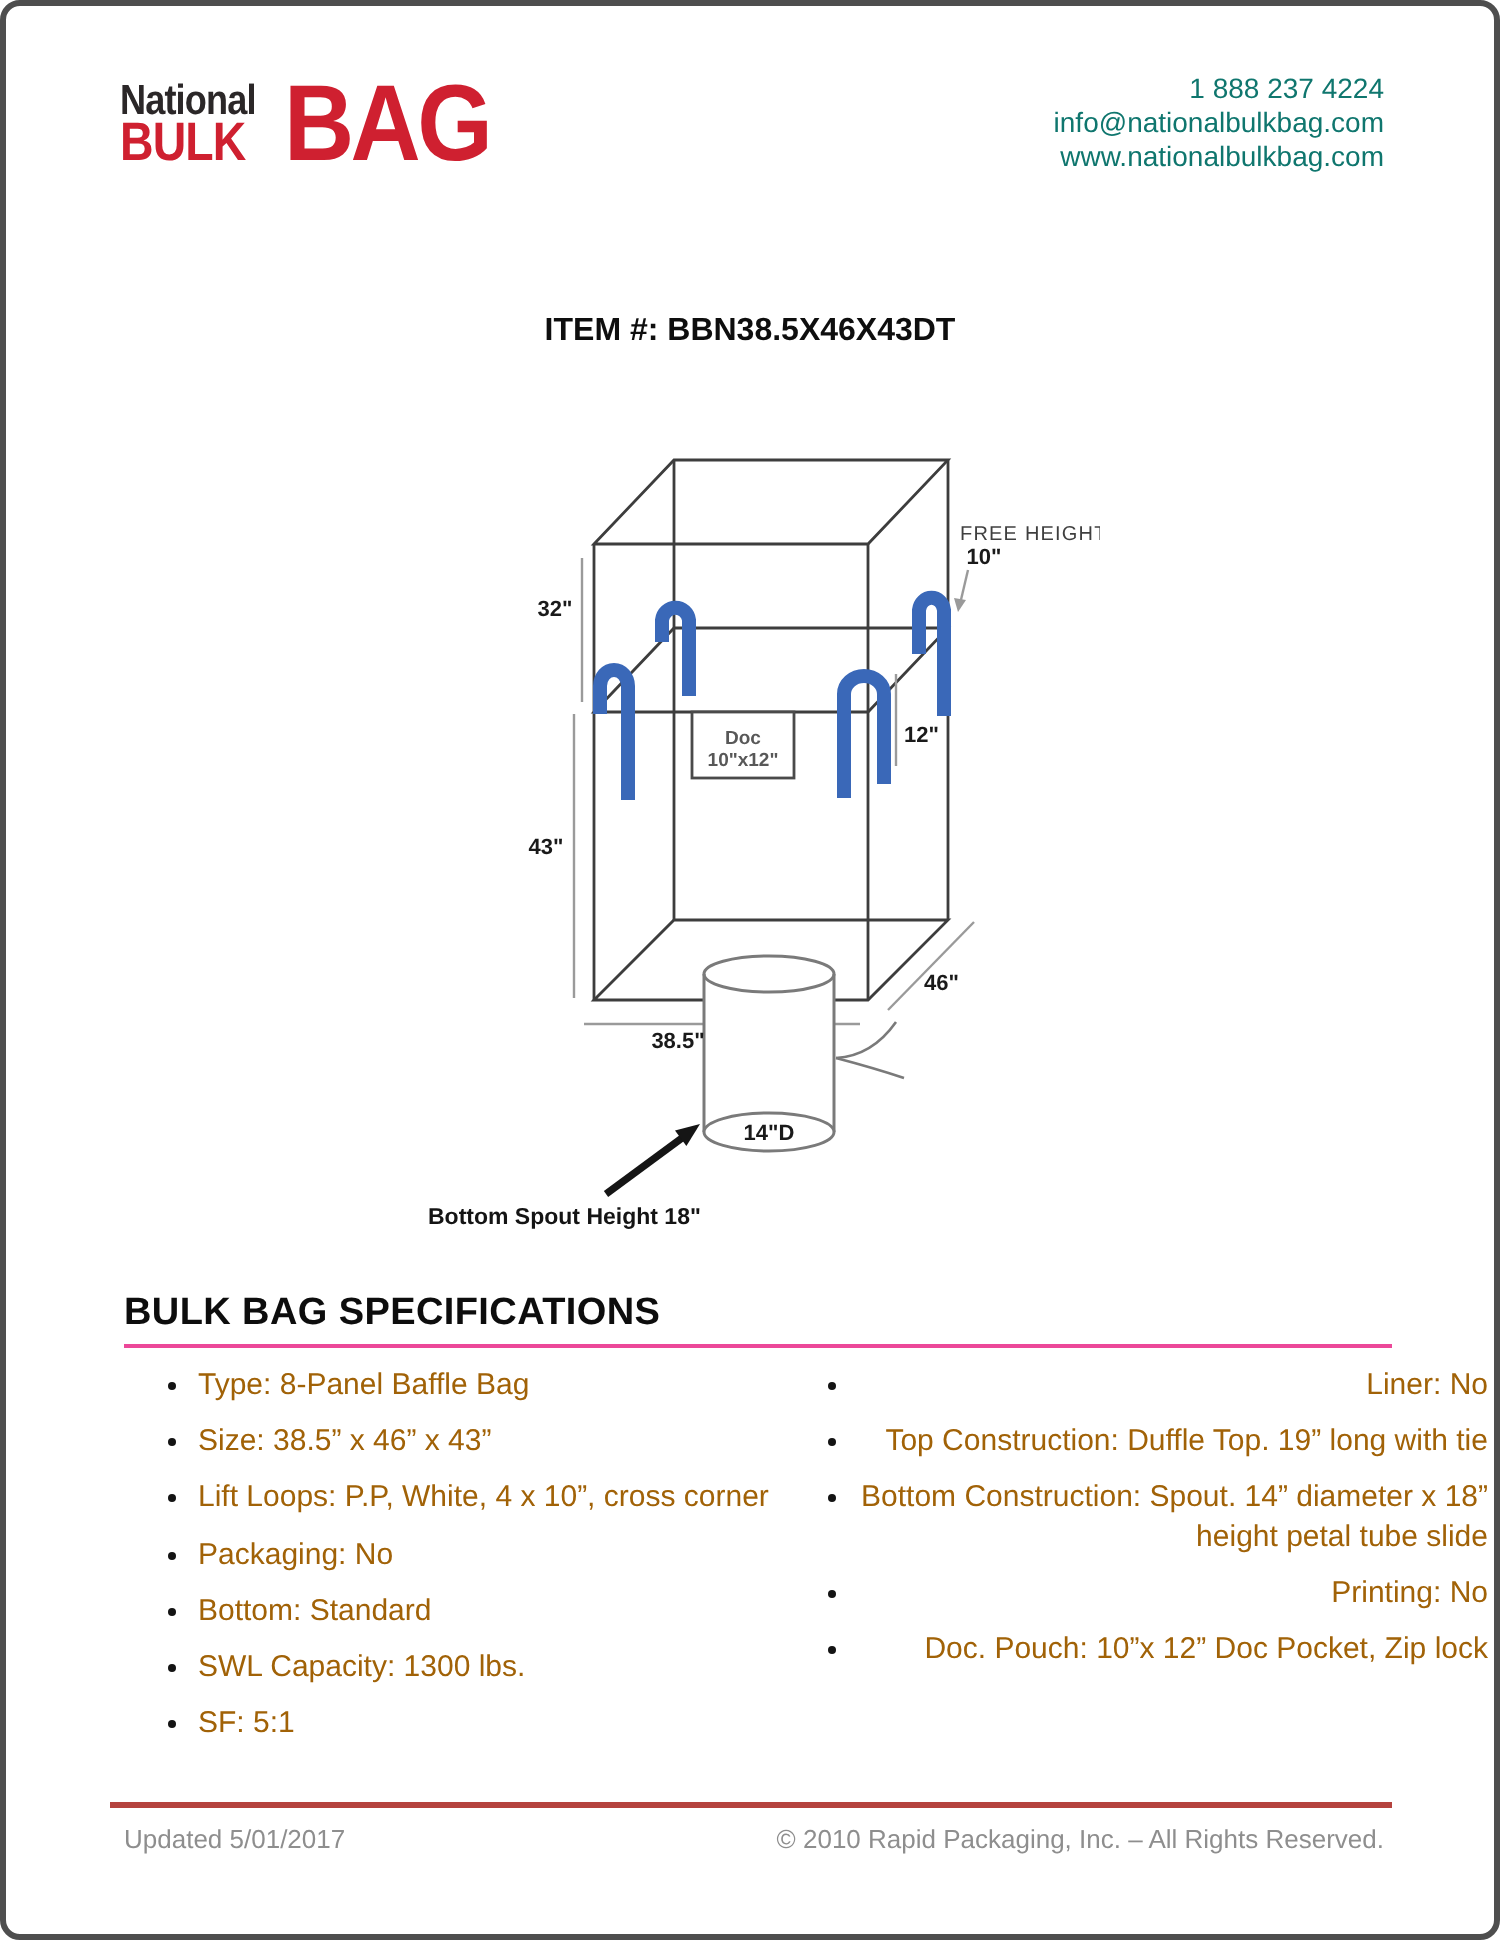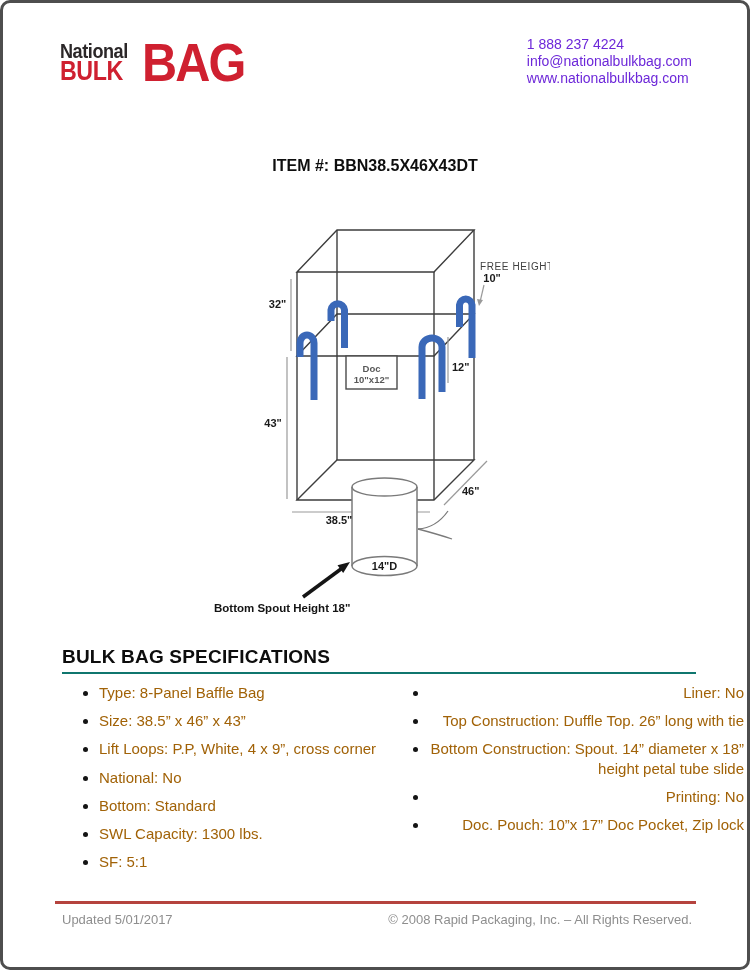--- a/index.html
+++ b/index.html
@@ -8,35 +8,35 @@
   .page-frame{position:absolute;inset:0;border:3px solid #4e4e4e;border-radius:10px;pointer-events:none;}
 
   
   .logo{position:absolute;left:60px;top:42px;display:flex;align-items:center;}
   .logo-stack{display:flex;flex-direction:column;transform:scaleX(.86);transform-origin:left top;}
   .logo-national{font-weight:bold;font-size:21px;line-height:18px;color:#2b2728;letter-spacing:-.5px;}
   .logo-bulk{font-weight:bold;font-size:27px;line-height:23px;color:#cf2030;letter-spacing:-.5px;}
   .logo-bag{font-weight:bold;font-size:54px;line-height:41px;color:#cf2030;letter-spacing:-2px;
             margin-left:3px;transform:scaleX(.9);transform-origin:left top;}
 
-  .contact{position:absolute;top:36px;right:58px;text-align:left;font-size:14px;line-height:17px;color:#6d28d9;}
+  .contact{position:absolute;top:36px;right:58px;text-align:right;font-size:14px;line-height:17px;color:#0f766e;}
 
   .item-title{position:absolute;top:157px;left:0;width:100%;margin:0;text-align:center;
               font-size:16px;font-weight:bold;color:#0e0e0e;}
 
   
   .diagram{position:absolute;left:205px;top:215px;}
   .t-dim{font-family:"Liberation Sans",sans-serif;font-size:11px;font-weight:bold;fill:#1a1a1a;}
   .t-caption{font-family:"Liberation Sans",sans-serif;font-size:10px;fill:#3f3f3f;letter-spacing:.6px;}
   .t-doc{font-family:"Liberation Sans",sans-serif;font-size:9.5px;font-weight:bold;fill:#585858;text-anchor:middle;}
   .t-note{font-family:"Liberation Sans",sans-serif;font-size:11.5px;font-weight:bold;fill:#141414;}
 
   
   .specs-heading{position:absolute;left:62px;top:646px;width:634px;margin:0;font-size:19px;font-weight:bold;
-                 color:#0d0d0d;letter-spacing:.2px;border-bottom:2px solid #0f766e;padding-bottom:4px;}
+                 color:#0d0d0d;letter-spacing:.2px;border-bottom:2px solid #ec4899;padding-bottom:4px;}
   ul.specs{position:absolute;margin:4px;padding-left:33px;list-style:disc;font-size:15px;color:#a16207;}
   ul.specs li{margin-bottom:9px;line-height:1.28;}
   ul.specs li::marker{color:#141414;}
   .specs-left{left:62px;top:679px;width:315px;}
   .specs-right{left:392px;top:679px;width:315px;text-align:right;}
 
   
   .footer-line{position:absolute;left:55px;top:901px;width:641px;height:3px;background:#b5433e;}
   .footer-updated{position:absolute;left:62px;top:912px;font-size:13px;color:#8e8e8e;}
   .footer-copyright{position:absolute;right:58px;top:912px;font-size:13px;color:#8e8e8e;}
@@ -122,31 +122,31 @@
     <text x="492" y="282" class="t-dim" text-anchor="middle">10"</text>
     <text x="384.5" y="570" class="t-dim" text-anchor="middle">14"D</text>
     <text x="214" y="612" class="t-note">Bottom Spout Height 18"</text>
   </svg>
 
   <h2 class="specs-heading">BULK BAG SPECIFICATIONS</h2>
 
   <ul class="specs specs-left">
     <li>Type: 8-Panel Baffle Bag</li>
     <li>Size: 38.5” x 46” x 43”</li>
-    <li>Lift Loops: P.P, White, 4 x 9”, cross corner</li>
-    <li>National: No</li>
+    <li>Lift Loops: P.P, White, 4 x 10”, cross corner</li>
+    <li>Packaging: No</li>
     <li>Bottom: Standard</li>
     <li>SWL Capacity: 1300 lbs.</li>
     <li>SF: 5:1</li>
   </ul>
 
   <ul class="specs specs-right">
     <li>Liner: No</li>
-    <li>Top Construction: Duffle Top. 26” long with tie</li>
+    <li>Top Construction: Duffle Top. 19” long with tie</li>
     <li>Bottom Construction: Spout. 14” diameter x 18” height petal tube slide</li>
     <li>Printing: No</li>
-    <li>Doc. Pouch: 10”x 17” Doc Pocket, Zip lock</li>
+    <li>Doc. Pouch: 10”x 12” Doc Pocket, Zip lock</li>
   </ul>
 
   <div class="footer-line"></div>
   <div class="footer-updated">Updated 5/01/2017</div>
-  <div class="footer-copyright">© 2008 Rapid Packaging, Inc. – All Rights Reserved.</div>
+  <div class="footer-copyright">© 2010 Rapid Packaging, Inc. – All Rights Reserved.</div>
 </div>
 
 </body></html>

